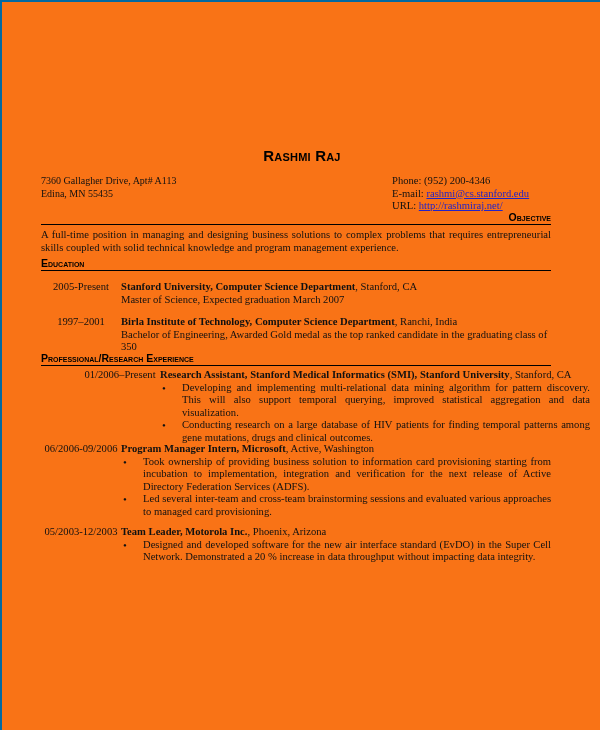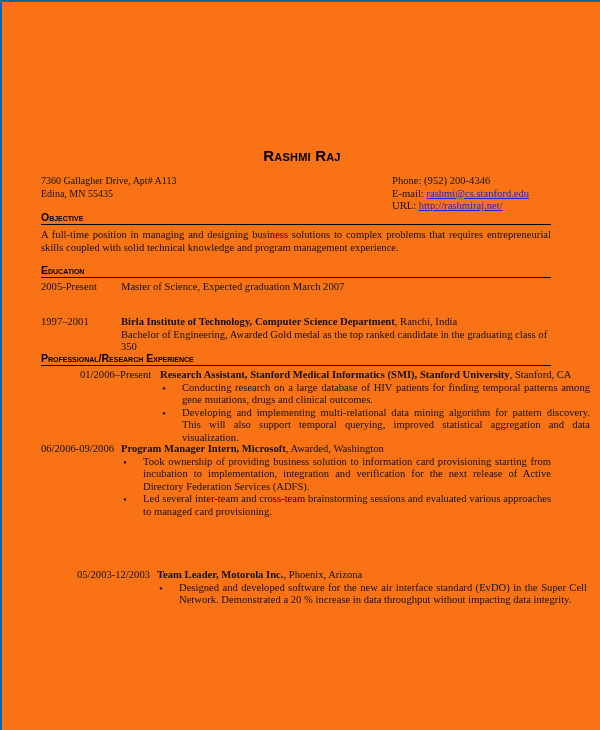--- a/index.html
+++ b/index.html
@@ -28,21 +28,21 @@
       position: absolute; left: 39px; width: 510px;
       font-family: "Liberation Sans", sans-serif; font-weight: bold;
       font-size: 10.5px; font-variant: small-caps; color: #000;
       border-bottom: 1.3px solid #000; padding-bottom: 1px; line-height: 12px;
     }
     .para {
       position: absolute; left: 39px; width: 510px;
       font-size: 10.6px; line-height: 12.6px; text-align: justify;
     }
     .entry { position: absolute; left: 39px; width: 510px; font-size: 10.6px; line-height: 12.6px; }
-    .entry .date { position: absolute; left: 0; top: 0; width: 80px; }
+    .entry .date { position: absolute; left: 0; top: 0; width: 80px; text-align: center; }
     .entry .body { margin-left: 80px; }
     .entry .title b { font-weight: bold; }
     ul.bullets { margin: 0; padding: 0; list-style: none; }
     ul.bullets li { position: relative; padding-left: 22px; text-align: justify; }
     ul.bullets li::before {
       content: "\2022"; position: absolute; left: 2px; top: 0; font-size: 11px;
     }
   </style>
 </head>
 <body>
@@ -64,65 +64,66 @@
     <div>
       <span>E-mail:</span>
       <a class="link">rashmi@cs.stanford.edu</a>
     </div>
     <div>
       <span>URL:</span>
       <a class="link">http://rashmiraj.net/</a>
     </div>
   </div>
 
-  <div class="section-head" style="top:209px;">Objective</div>
+  <div class="section-head" style="top:209px;text-align:right;">Objective</div>
   <div class="para" style="top:227px;">A full-time position in managing and designing business solutions to complex problems that requires entrepreneurial skills coupled with solid technical knowledge and program management experience.</div>
 
-  <div class="section-head" style="top:262px;">Education</div>
+  <div class="section-head" style="top:255px;">Education</div>
 
   <div class="entry" style="top:279px;">
     <div class="date">2005-Present</div>
     <div class="body">
+      <div class="title"><b>Stanford University, Computer Science Department</b><span>, Stanford, CA</span></div>
       <div>Master of Science, Expected graduation March 2007</div>
     </div>
   </div>
 
   <div class="entry" style="top:314px;">
     <div class="date">1997–2001</div>
     <div class="body">
       <div class="title"><b>Birla Institute of Technology, Computer Science Department</b><span>, Ranchi, India</span></div>
       <div>Bachelor of Engineering, Awarded Gold medal as the top ranked candidate in the graduating class of 350</div>
     </div>
   </div>
 
   <div class="section-head" style="top:350px;">Professional/Research Experience</div>
 
   <div class="entry" style="top:367px;margin-left:39px;">
     <div class="date">01/2006–Present</div>
     <div class="body">
       <div class="title"><b>Research Assistant, Stanford Medical Informatics (SMI), Stanford University</b><span>, Stanford, CA</span></div>
       <ul class="bullets">
+        <li>Developing and implementing multi-relational data mining algorithm for pattern discovery. This will also support temporal querying, improved statistical aggregation and data visualization.</li>
         <li>Conducting research on a large database of HIV patients for finding temporal patterns among gene mutations, drugs and clinical outcomes.</li>
-        <li>Developing and implementing multi-relational data mining algorithm for pattern discovery. This will also support temporal querying, improved statistical aggregation and data visualization.</li>
       </ul>
     </div>
   </div>
 
   <div class="entry" style="top:441px;">
     <div class="date">06/2006-09/2006</div>
     <div class="body">
-      <div class="title"><b>Program Manager Intern, Microsoft</b><span>, Awarded, Washington</span></div>
+      <div class="title"><b>Program Manager Intern, Microsoft</b><span>, Active, Washington</span></div>
       <ul class="bullets">
         <li>Took ownership of providing business solution to information card provisioning starting from incubation to implementation, integration and verification for the next release of Active Directory Federation Services (ADFS).</li>
         <li>Led several inter-team and cross-team brainstorming sessions and evaluated various approaches to managed card provisioning.</li>
       </ul>
     </div>
   </div>
 
-  <div class="entry" style="top:567px;margin-left:36px;">
+  <div class="entry" style="top:524px;">
     <div class="date">05/2003-12/2003</div>
     <div class="body">
       <div class="title"><b>Team Leader, Motorola Inc.</b><span>, Phoenix, Arizona</span></div>
       <ul class="bullets">
         <li>Designed and developed software for the new air interface standard (EvDO) in the Super Cell Network. Demonstrated a 20 % increase in data throughput without impacting data integrity.</li>
       </ul>
     </div>
   </div>
 
 </div>

